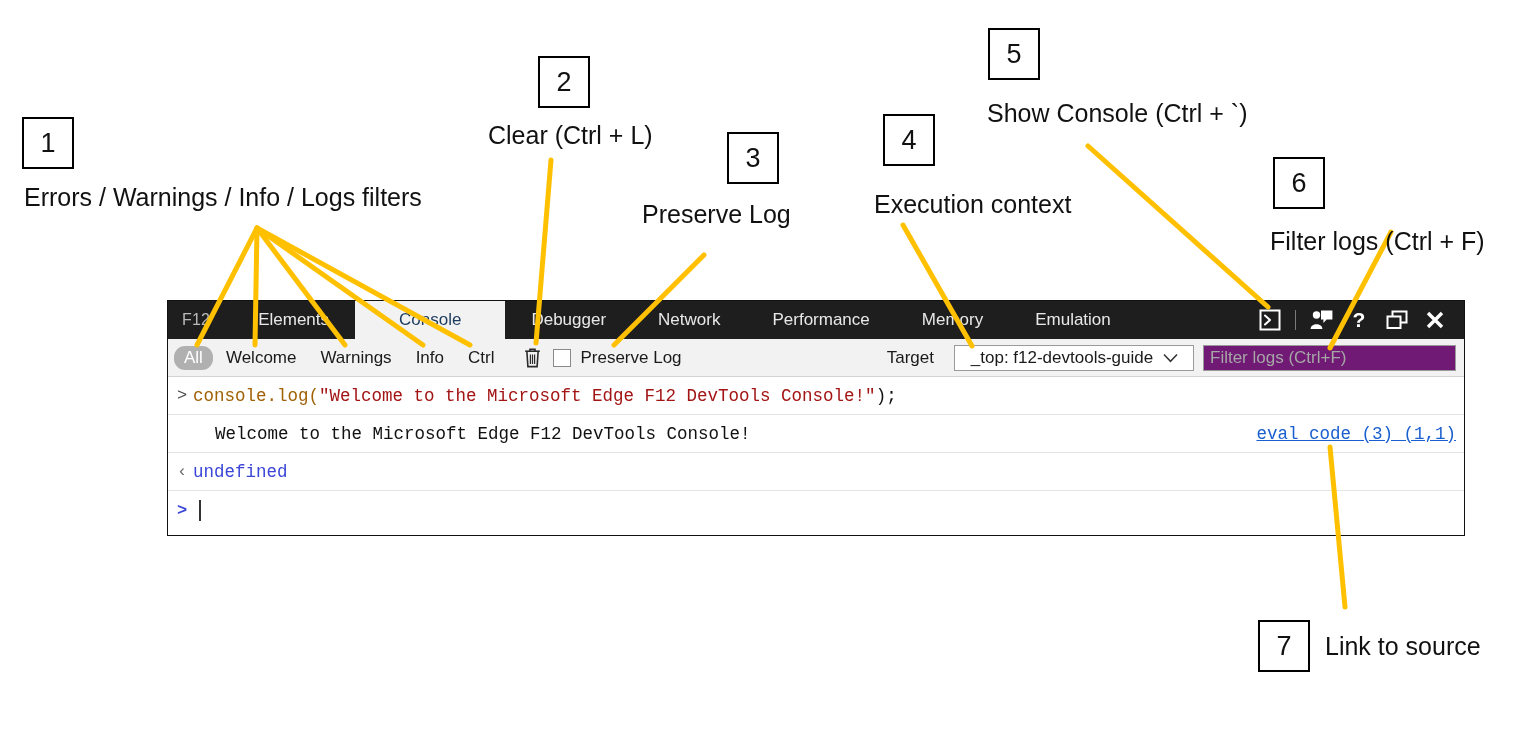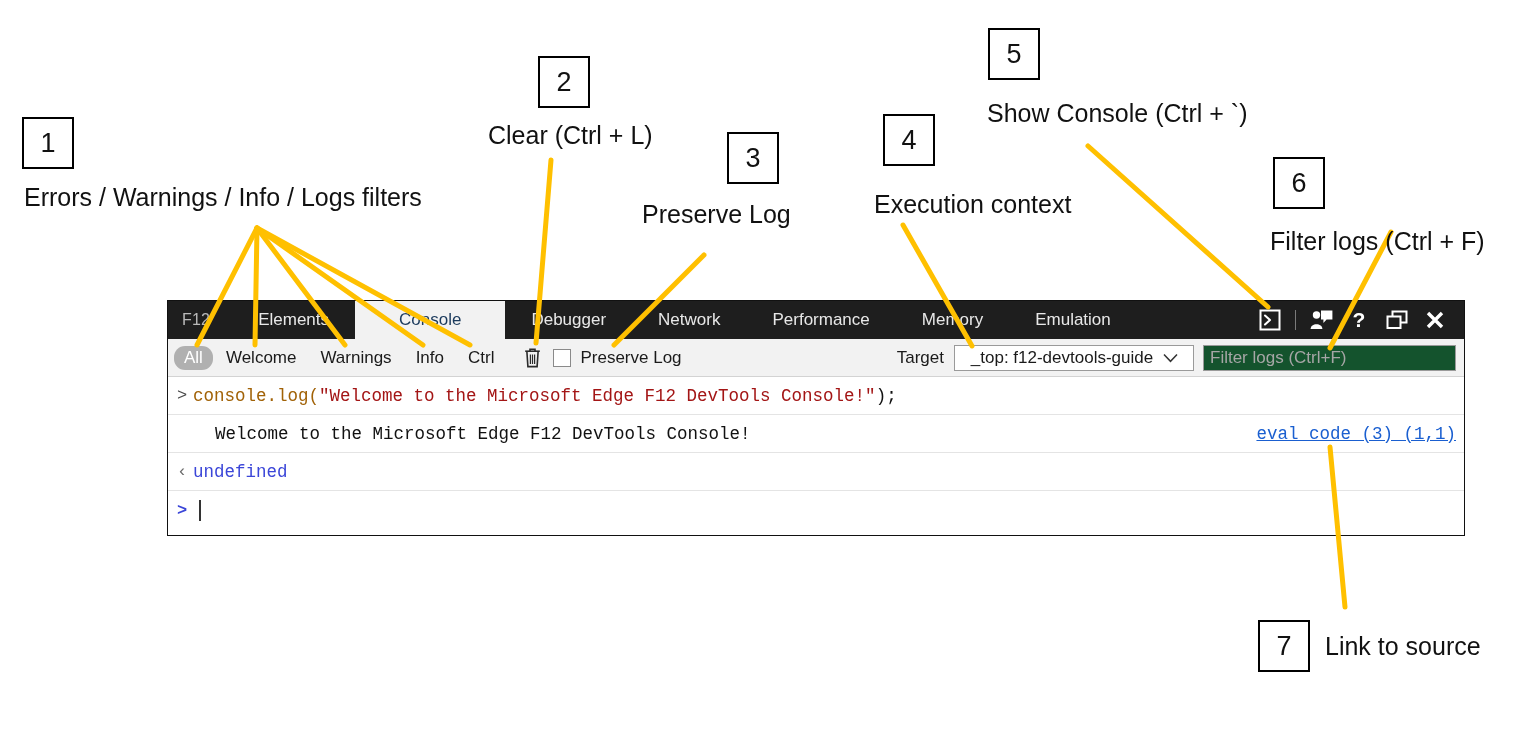--- a/index.html
+++ b/index.html
@@ -161,21 +161,21 @@
   }
   .chk-label {
     font-size: 17px;
     color: #1a1a1a;
     white-space: nowrap;
   }
   .fb-spacer { flex: 1 1 auto; }
   .target-label {
     font-size: 17px;
     color: #1a1a1a;
-    margin-right: 10px;
+    margin-right: 20px;
     white-space: nowrap;
   }
   .target-select {
     height: 26px;
     min-width: 240px;
     border: 1px solid #9a9a9a;
     background: #ffffff;
     display: flex;
     align-items: center;
     justify-content: center;
@@ -189,21 +189,21 @@
     margin-left: 10px;
     color: #333;
     display: flex;
     align-items: center;
   }
   .filter-input {
     height: 26px;
     width: 253px;
     margin-left: 9px;
     border: 1px solid #9a9a9a;
-    background: #14532d;
+    background: #701a75;
     box-sizing: border-box;
     font-size: 17px;
     font-family: "Liberation Sans", sans-serif;
     color: #9a9a9a;
     padding: 0 6px;
     outline: none;
   }
   .filter-input::placeholder { color: #a6a6a6; opacity: 1; }
 
   

